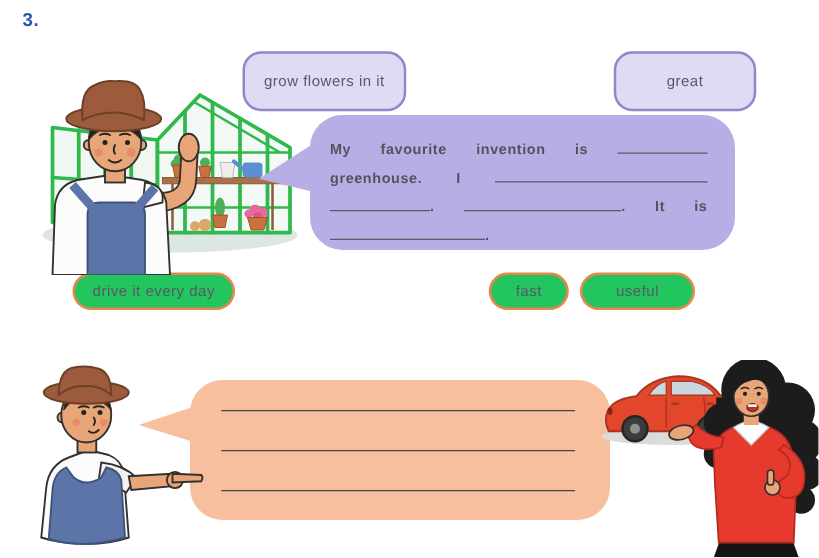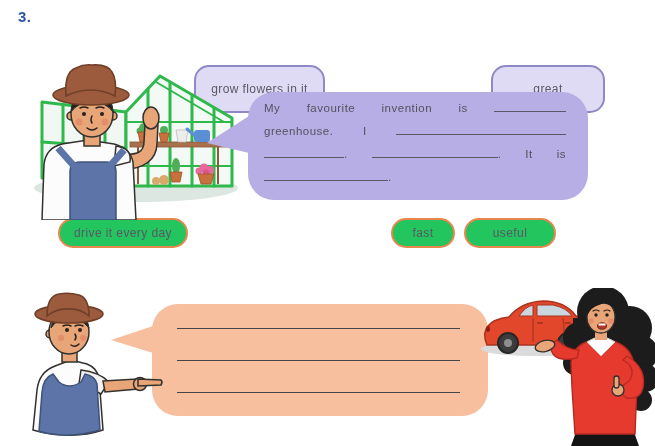--- a/index.html
+++ b/index.html
@@ -10,28 +10,29 @@
   .ex-num{
     position:absolute; left:18px; top:8px;
     font-size:15px; font-weight:bold; color:#2B57A7; letter-spacing:.5px;
   }
   .pill{
     position:absolute; box-sizing:border-box; display:flex;
     align-items:center; justify-content:center;
     font-size:12px; color:#5B5866; letter-spacing:.4px;
     border-radius:15px; white-space:nowrap;
   }
-  .pill.purple{ top:41px; height:48px; background:#DFDBF5; border:2.5px solid #8F88C7;margin-top:24px; }
+  .pill.purple{ top:41px; height:48px; background:#DFDBF5; border:2.5px solid #8F88C7; }
   .pill.orange{ top:218px; height:30px; background:#22c55e; border:2.5px solid #E8874B; }
 
   .bubble{ position:absolute; box-sizing:border-box; z-index:2; }
   .bubble-purple{
     left:248px; top:92px; width:340px; height:108px;
     background:#B6AEE5; border-radius:26px;
-    padding:9px 22px 0 16px;
+    padding:20px 22px 0 16px;
+    font-weight:bold;
   }
   .bubble-orange{
     left:152px; top:304px; width:336px; height:112px;
     background:#F7BF9D; border-radius:26px;
   }
   .tail{ position:absolute; }
   .pb-line{ display:flex; align-items:baseline; height:23px;
     font-size:11.5px; color:#55525E; letter-spacing:.5px; }
   .pb-line.just{ justify-content:space-between; }
   .tk{ white-space:nowrap; }

